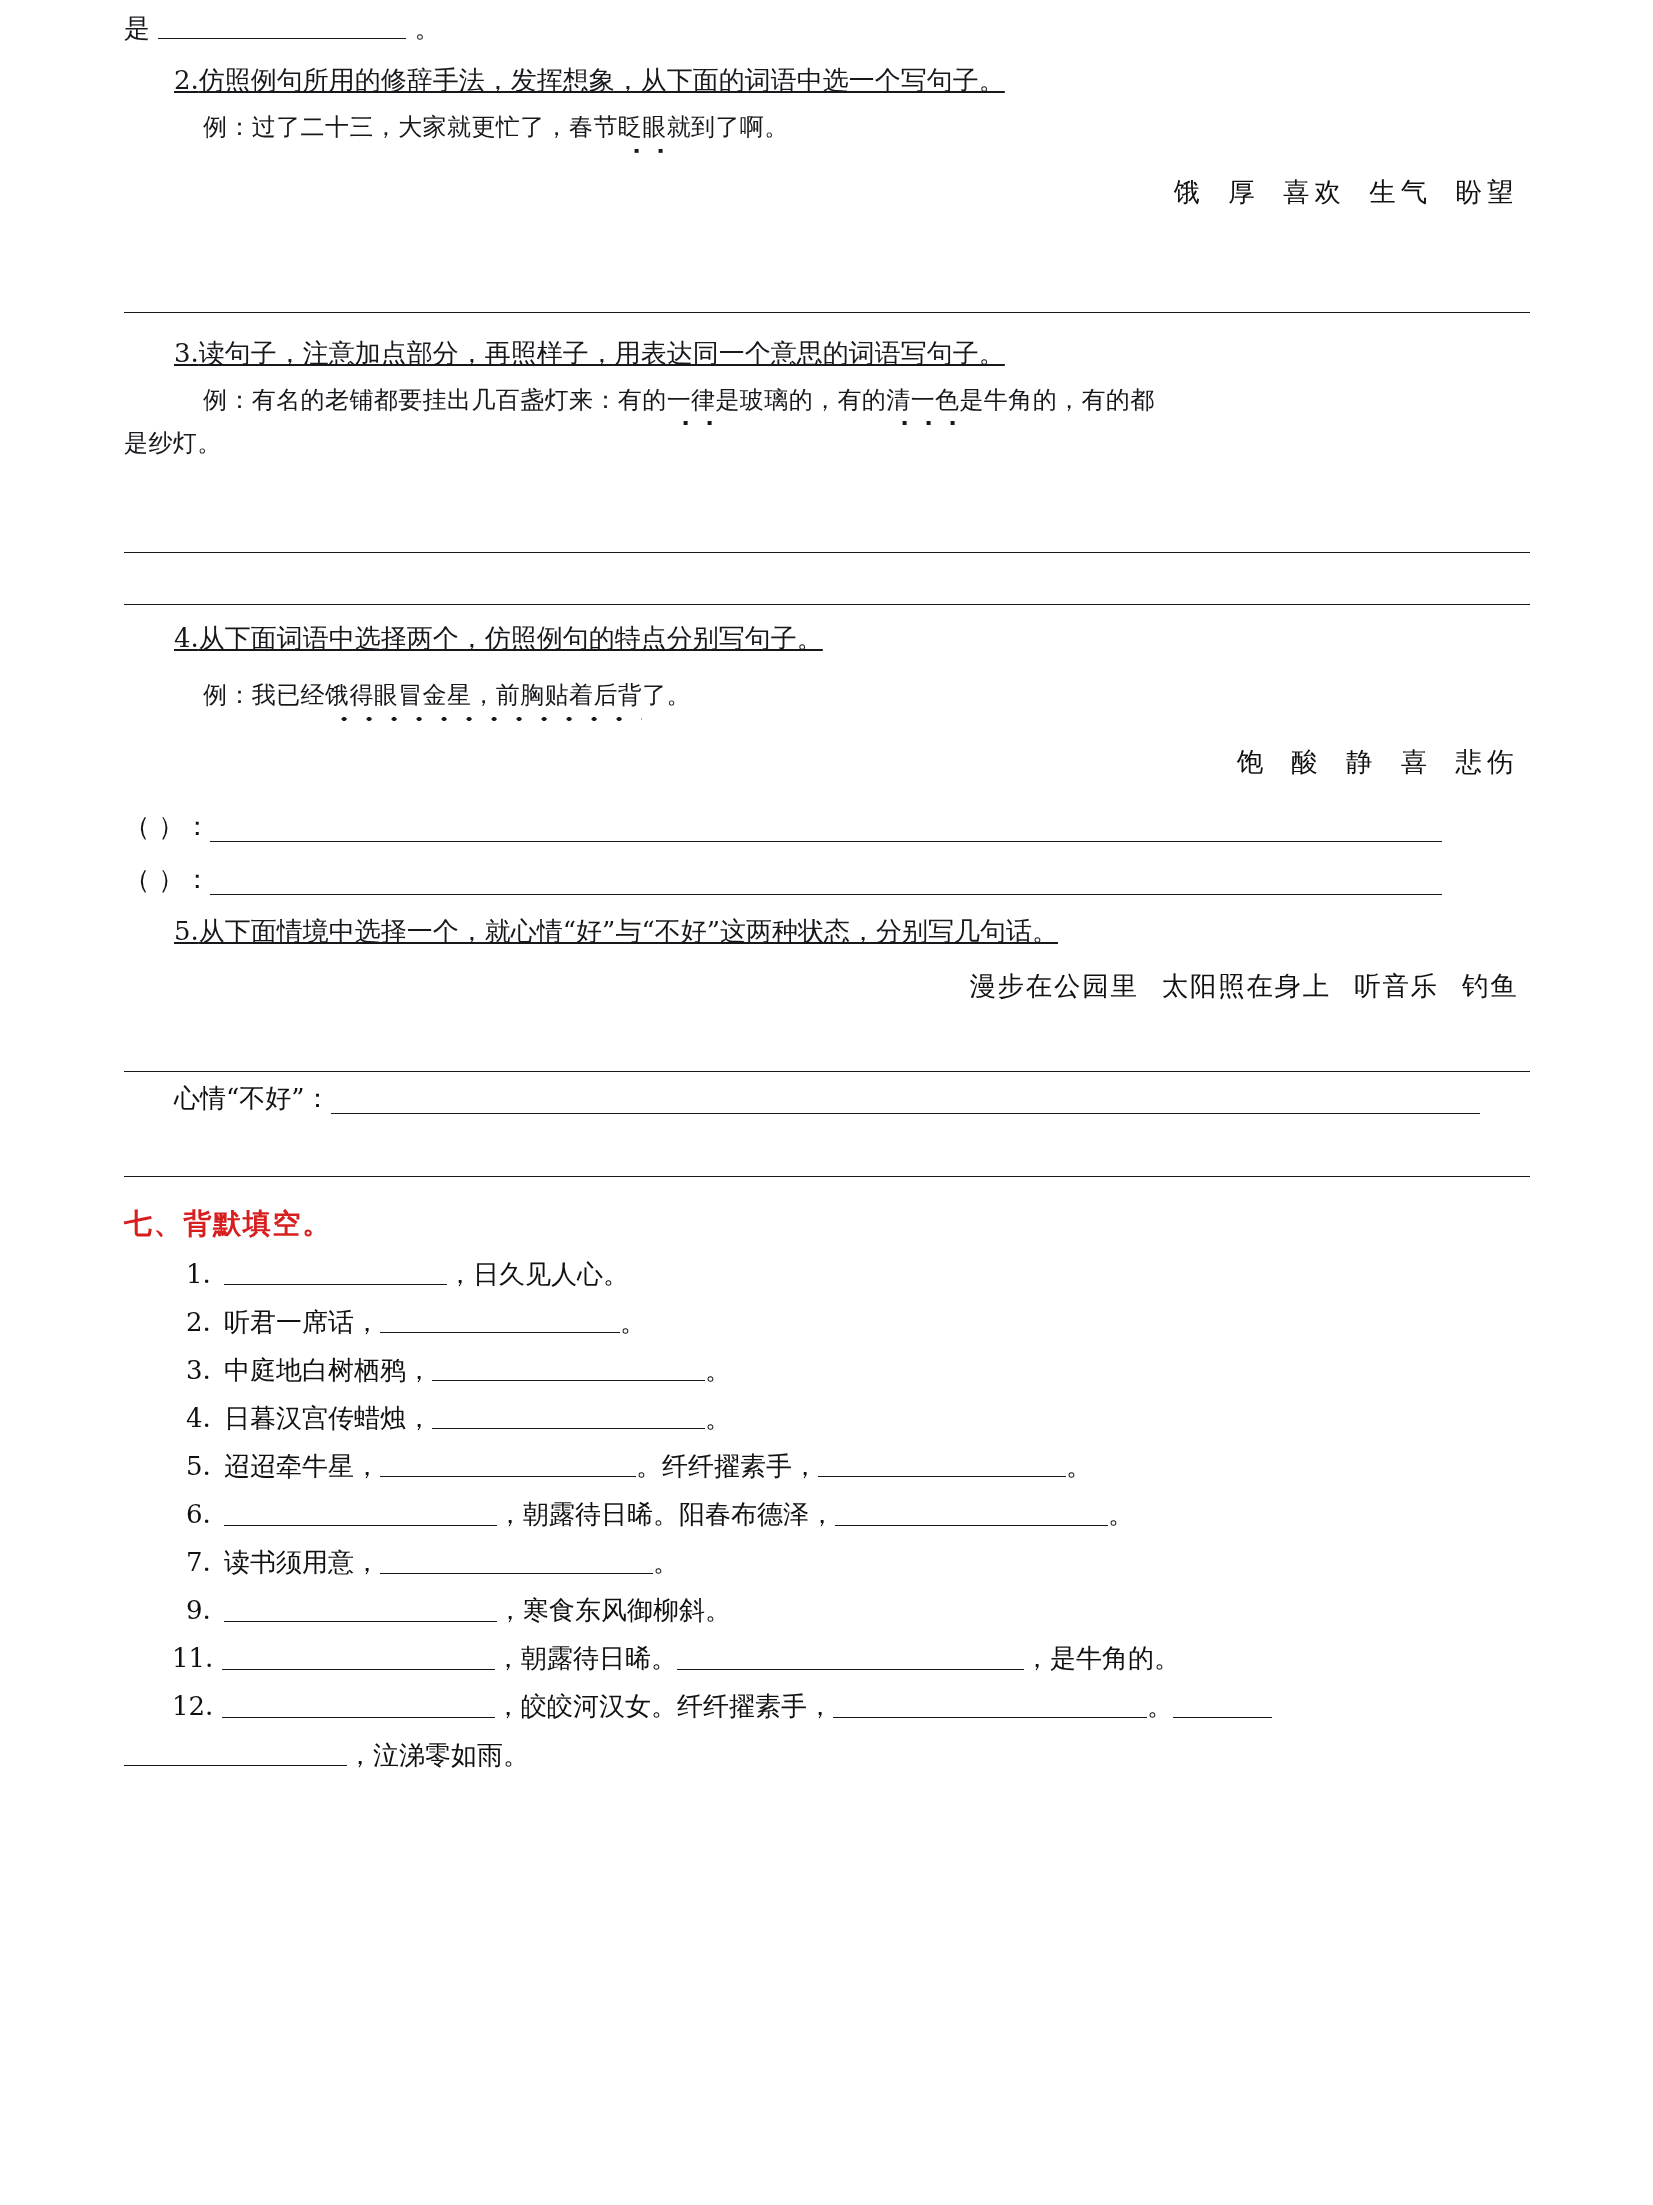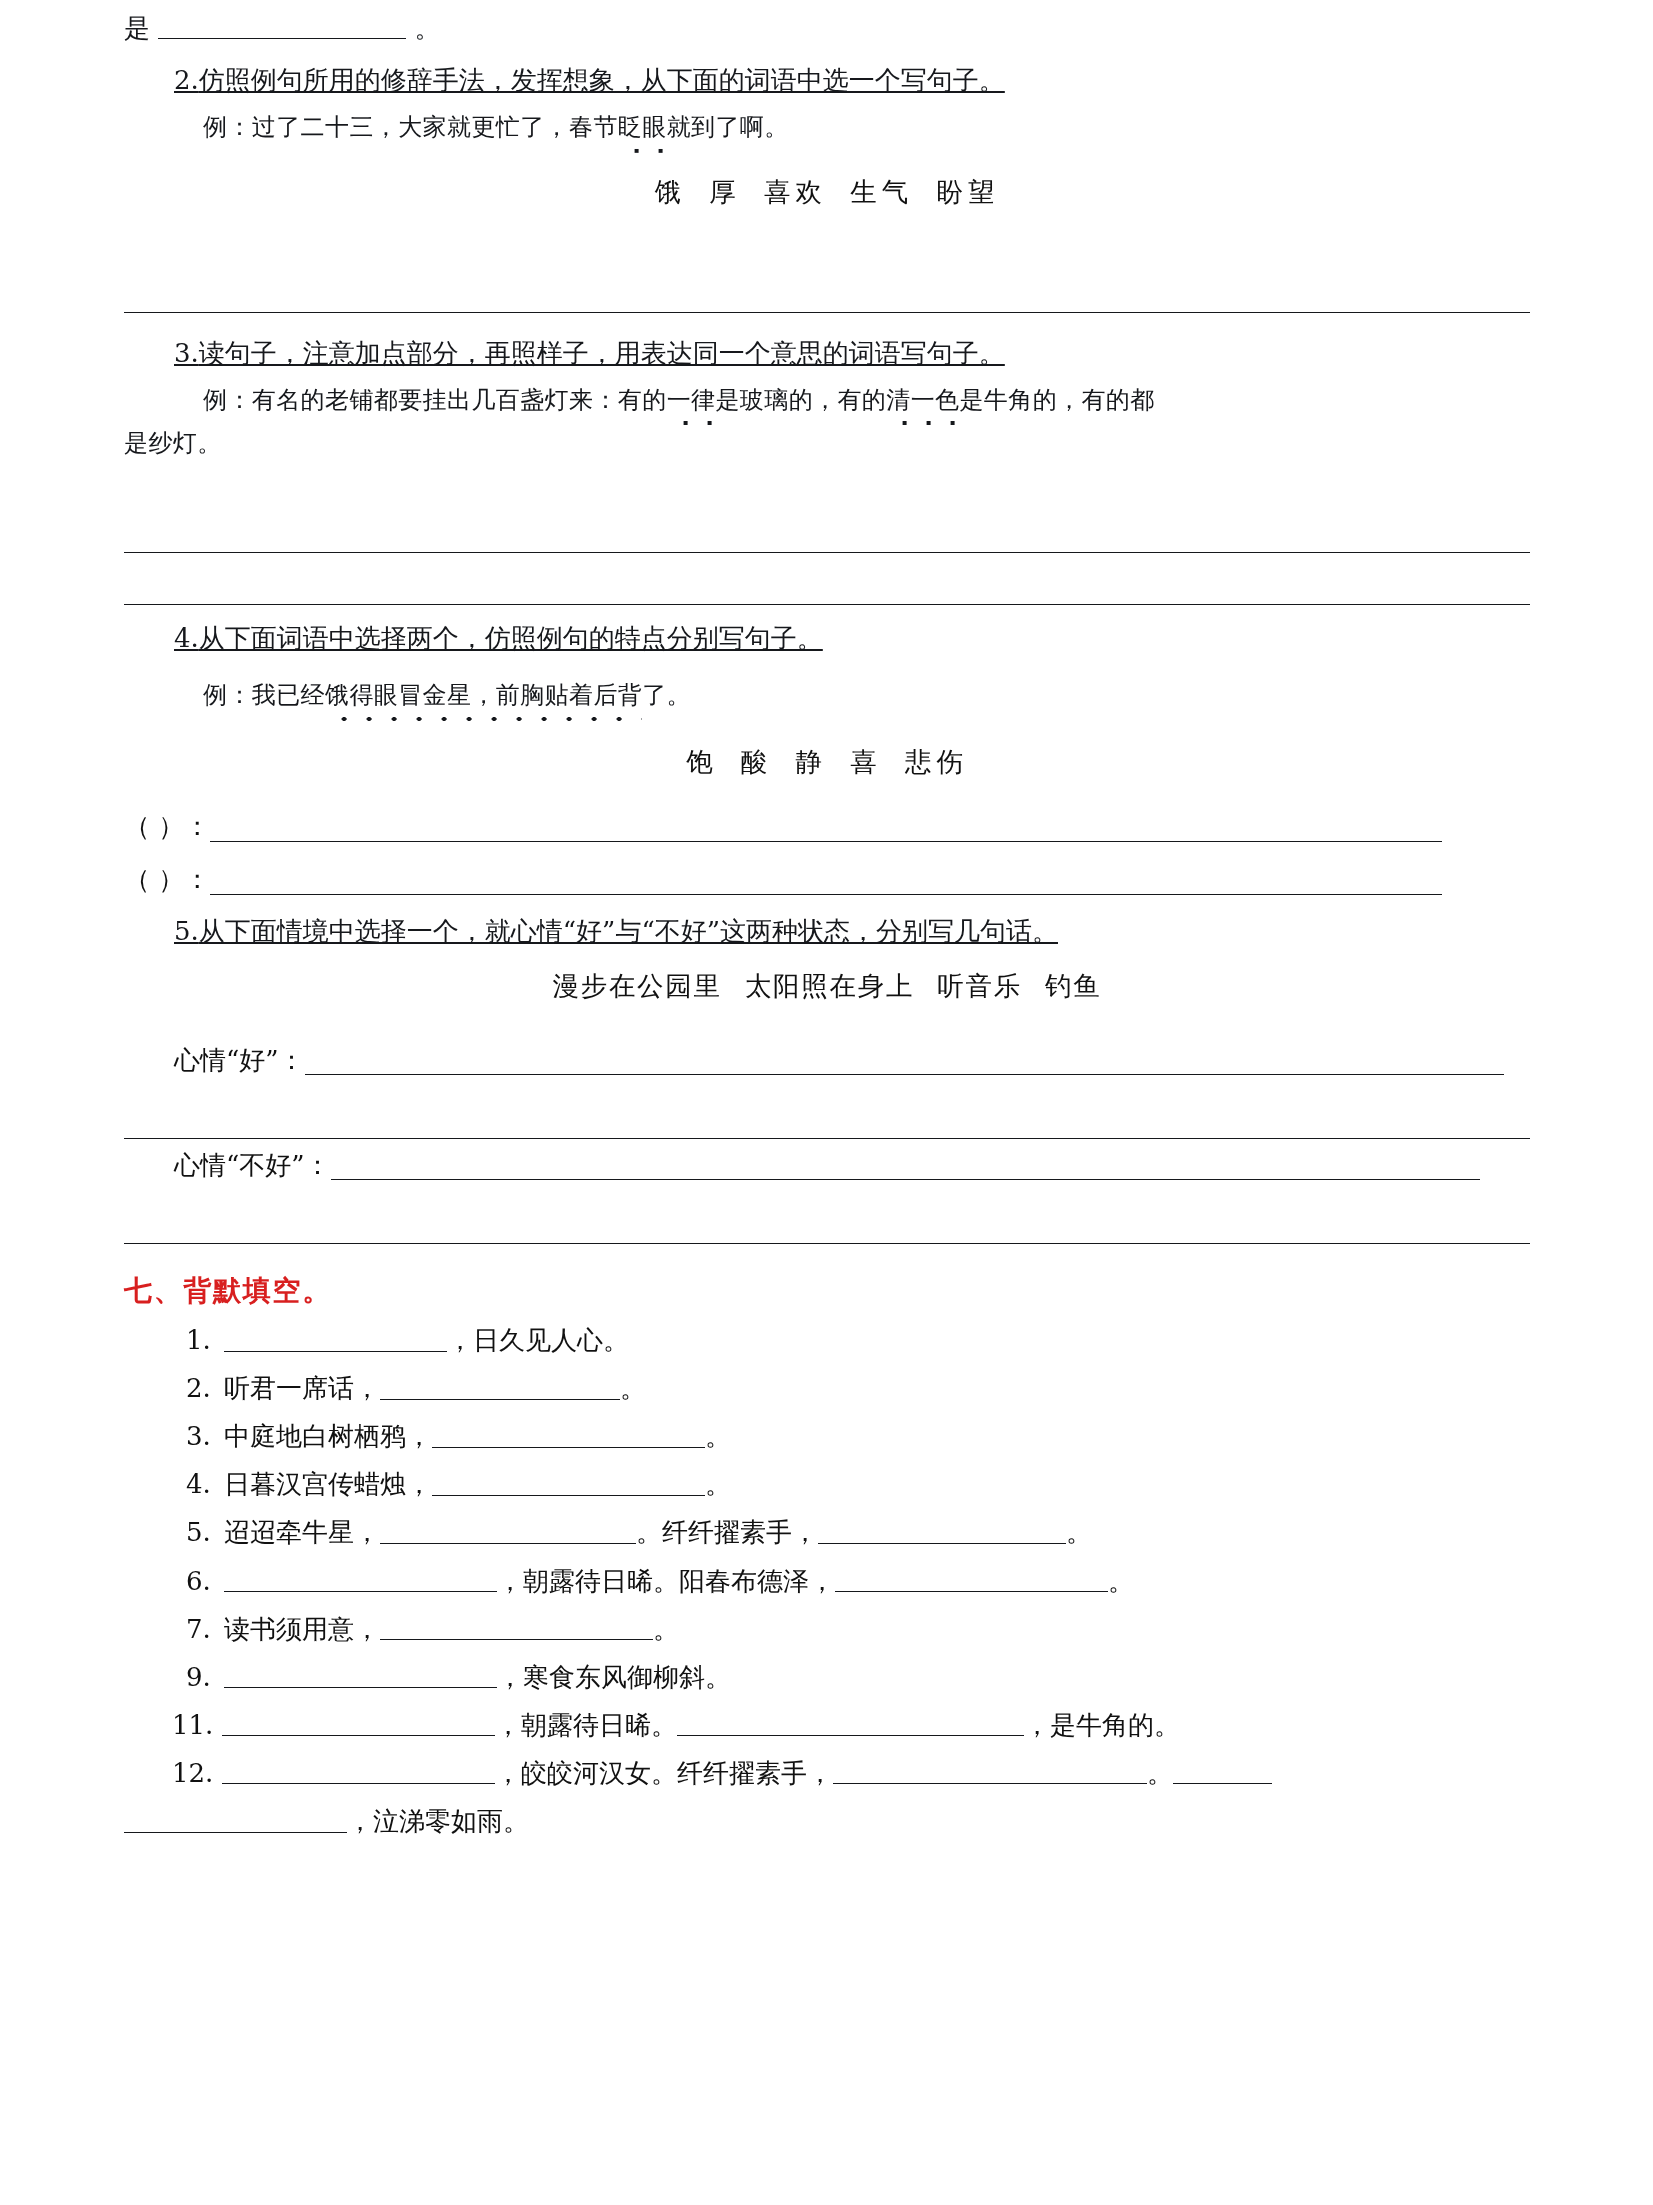--- a/index.html
+++ b/index.html
@@ -56,21 +56,21 @@
     height: 5.8px;
     background-image: radial-gradient(circle, #16181c 2.1px, rgba(0,0,0,0) 2.4px);
     background-size: 24px 5.8px;
     background-position: 6.6px 0;
     background-repeat: repeat-x;
   }
   .dotted-wide::after {
     background-size: 25px 5.8px;
   }
   .words-line {
-    text-align: center;
+    text-align: right;
     font-size: 26.5px;
     letter-spacing: 5px;
     margin: 25px 0 16.5px 0;
   }
   .words-line span { margin: 0 11.6px; }
   .ruled {
     border-bottom: 1.7px solid #16181c;
     height: 51px;
     margin: 0 auto;
     width: 1406px;
@@ -165,23 +165,20 @@
     <span class="lead">（          ）：</span><span class="fillline" style="width:1232px;"></span>
   </div>
 
   <div class="row indent-1" style="margin-top:5px;">
     <span>5.</span><span>从下面情境中选择一个，就心情“好”与“不好”这两种状态，分别写几句话。</span>
   </div>
   <div class="words-line" style="margin-top:16px; letter-spacing:1.7px;font-family:Liberation Mono, monospace;">
     <span>漫步在公园里</span><span>太阳照在身上</span><span>听音乐</span><span>钓鱼</span>
   </div>
 
-  <div class="answer-row" style="margin-top:30px; padding-left:50px;">
-    <span class="lead">心情“好”：</span><span class="fillline" style="width:1199px;"></span>
-  </div>
   <div class="ruled"></div>
 
   <div class="answer-row" style="padding-left:50px;">
     <span class="lead">心情“不好”：</span><span class="fillline" style="width:1149px;"></span>
   </div>
   <div class="ruled"></div>
 
   <div class="section-title">七、背默填空。</div>
 
   <div class="q-list">

